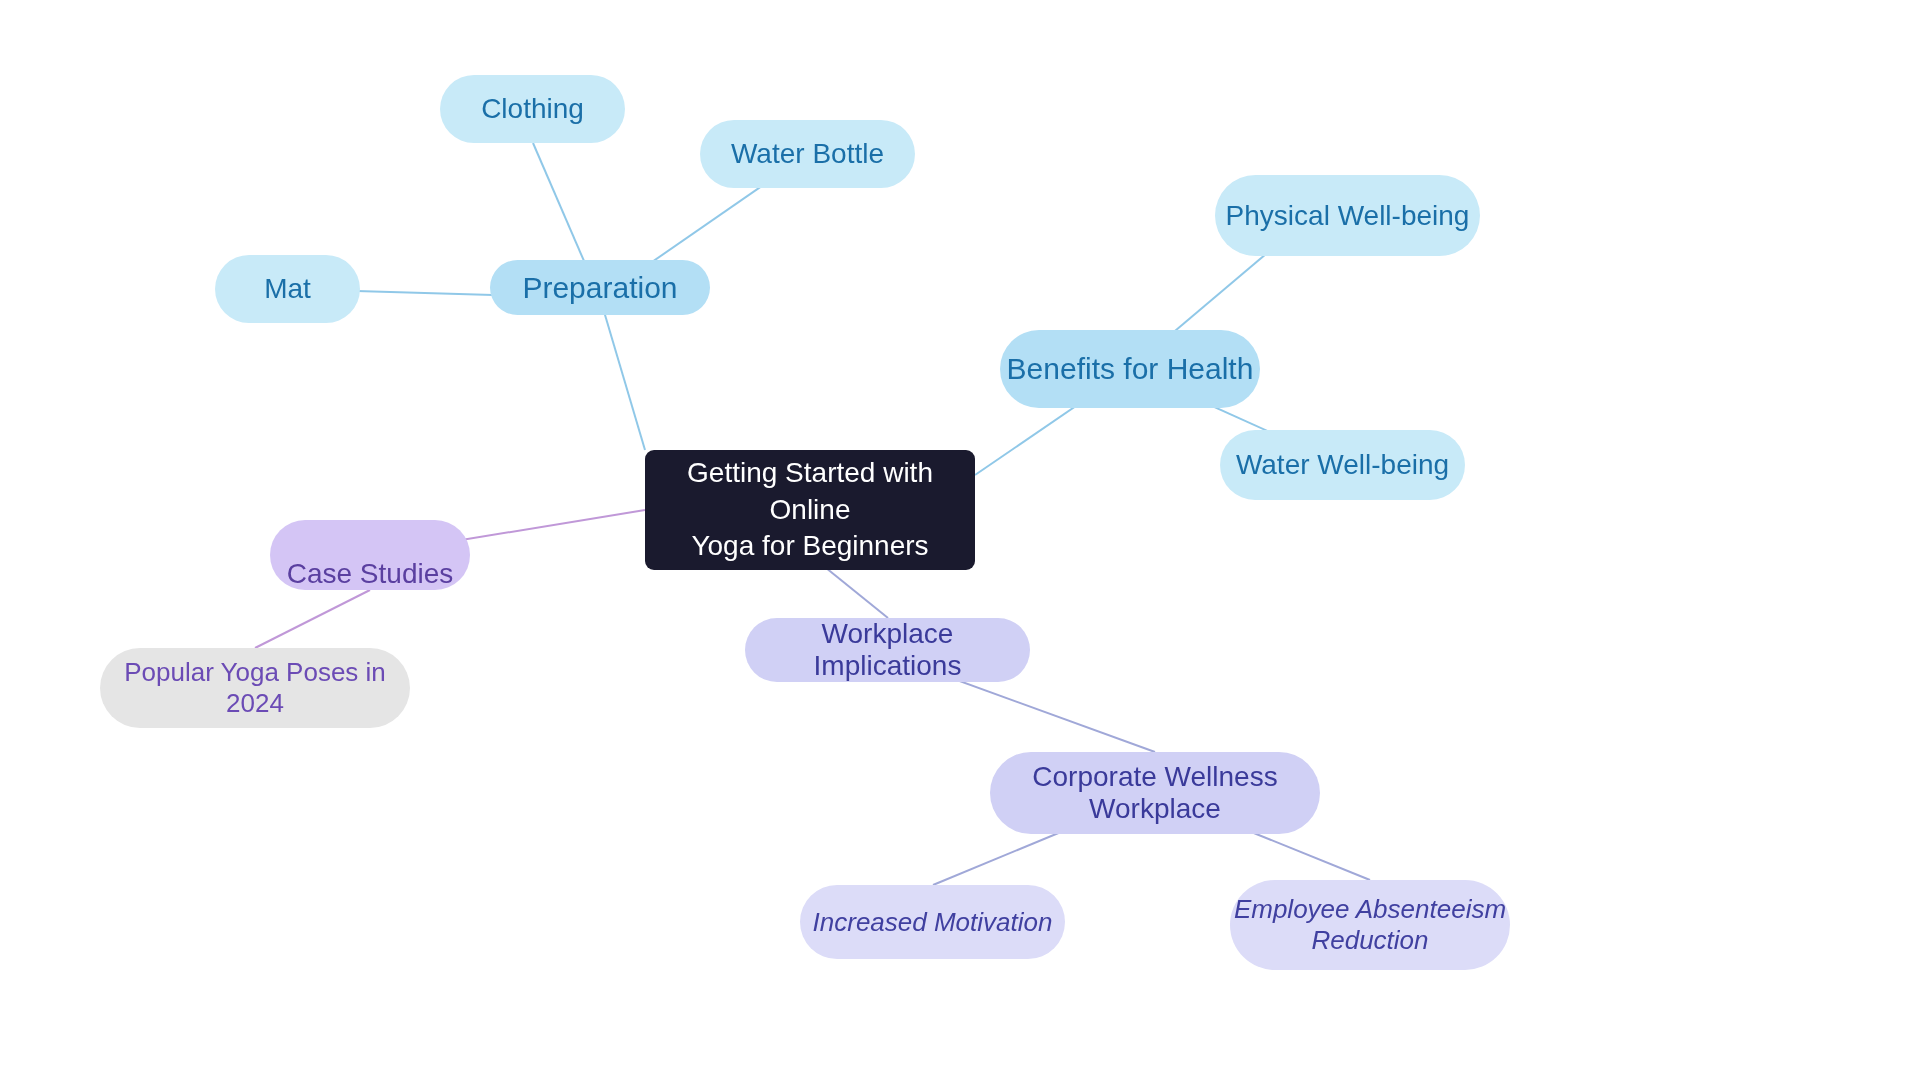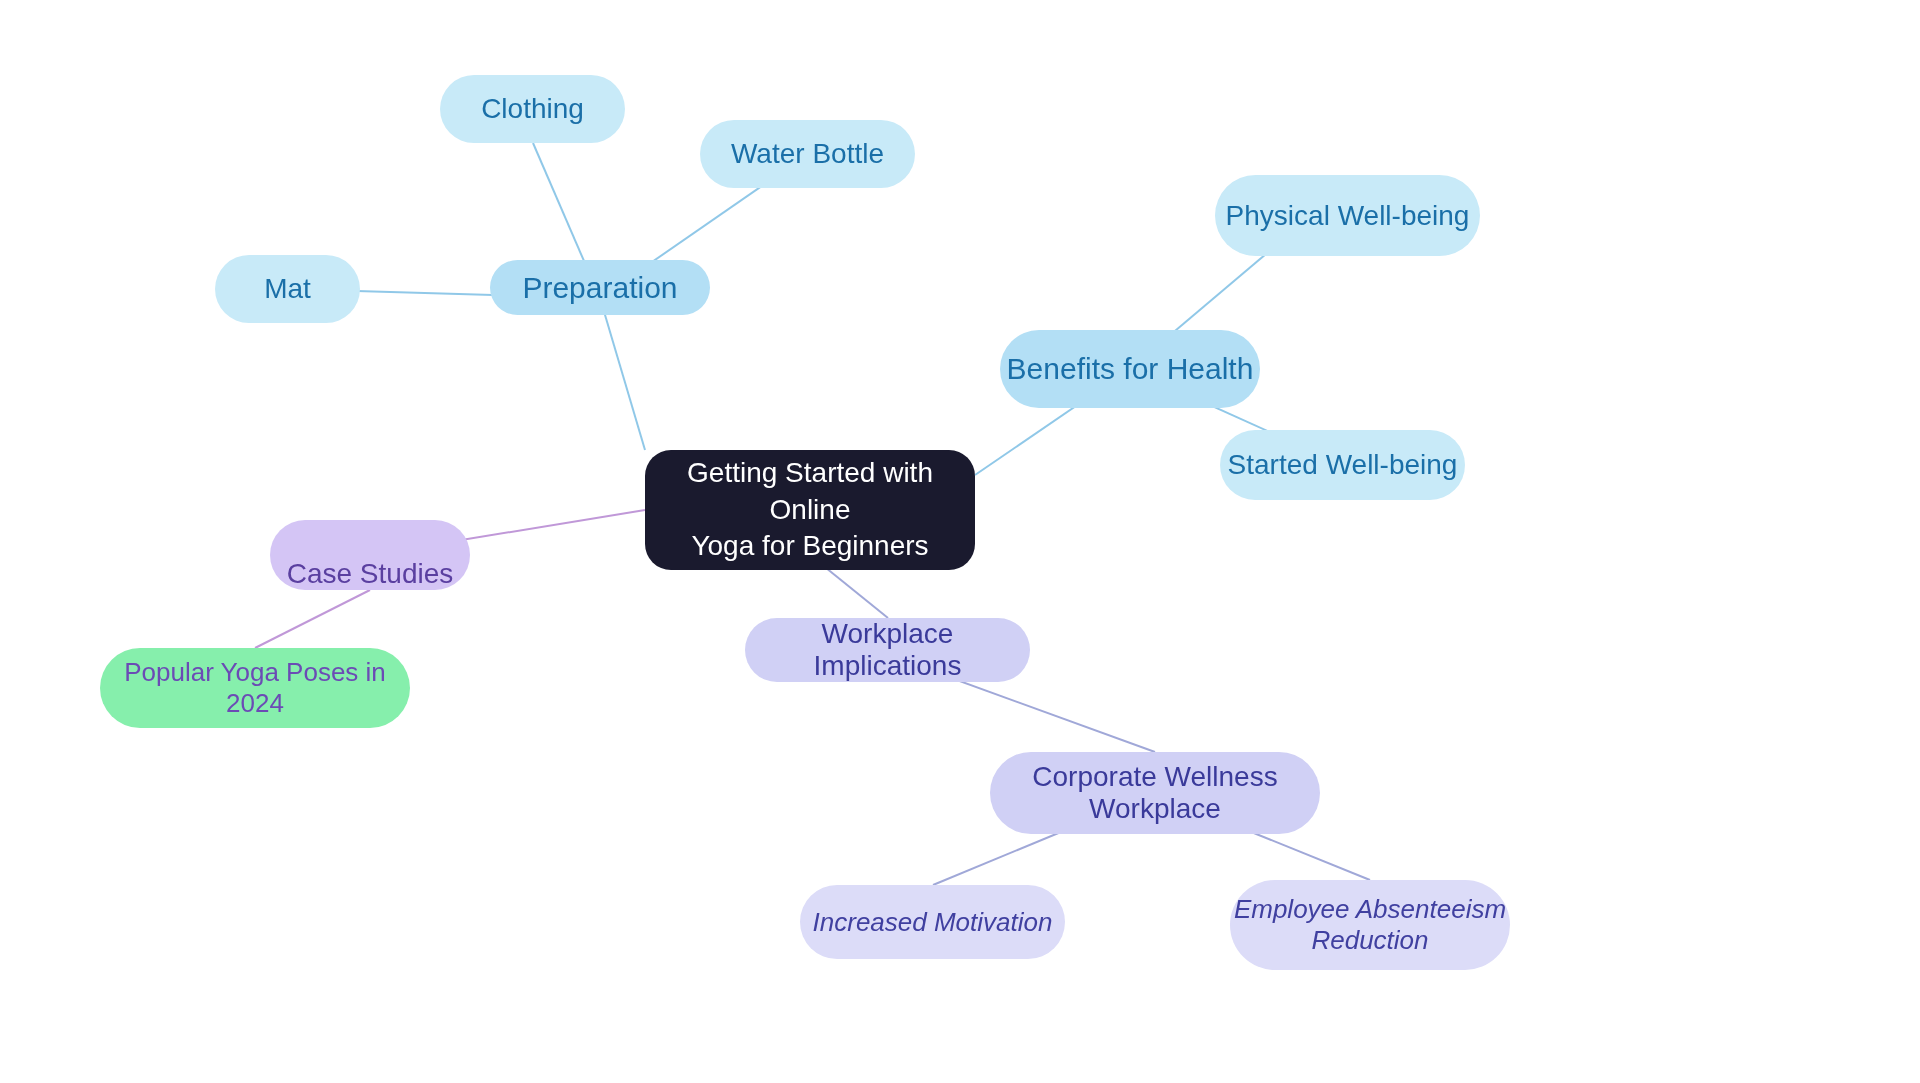--- a/index.html
+++ b/index.html
@@ -26,21 +26,21 @@
       text-align: center;
       cursor: pointer;
     }
     .node-center {
       background: #1a1a2e;
       color: #ffffff;
       font-size: 28px;
       font-weight: 500;
       width: 330px;
       height: 120px;
-      border-radius: 26px;
+      border-radius: 9px;
       line-height: 1.3;
     }
     .node-blue-mid {
       background: #b3dff5;
       color: #1a6fa8;
       font-size: 30px;
       font-weight: 500;
     }
     .node-blue-small {
       background: #c8eaf8;
@@ -48,21 +48,21 @@
       font-size: 28px;
       font-weight: 400;
     }
     .node-purple-mid {
       background: #d4c5f5;
       color: #5a3fa0;
       font-size: 28px;
       font-weight: 400;
     }
     .node-purple-small {
-      background: #86efac;
+      background: #e5e5e5;
       color: #6b4bb5;
       font-size: 26px;
       font-weight: 400;
     }
     .node-violet-mid {
       background: #d0d0f5;
       color: #3a3a9a;
       font-size: 28px;
       font-weight: 400;
     }
@@ -125,21 +125,21 @@
 
 <div class="node node-blue-mid" style="left:1000px; top:330px; width:260px; height:78px;">
   <span>Benefits for Health</span>
 </div>
 
 <div class="node node-blue-small" style="left:1215px; top:175px; width:265px; height:81px;text-align:center;">
   <span>Physical Well-being</span>
 </div>
 
 <div class="node node-blue-small" style="left:1220px; top:430px; width:245px; height:70px;">
-  <span>Started Well-being</span>
+  <span>Water Well-being</span>
 </div>
 
 <div class="node node-violet-mid" style="left:745px; top:618px; width:285px; height:64px;">
   <span>Workplace Implications</span>
 </div>
 
 <div class="node node-violet-mid" style="left:990px; top:752px; width:330px; height:82px;">
   <span>Corporate Wellness Workplace</span>
 </div>
 

